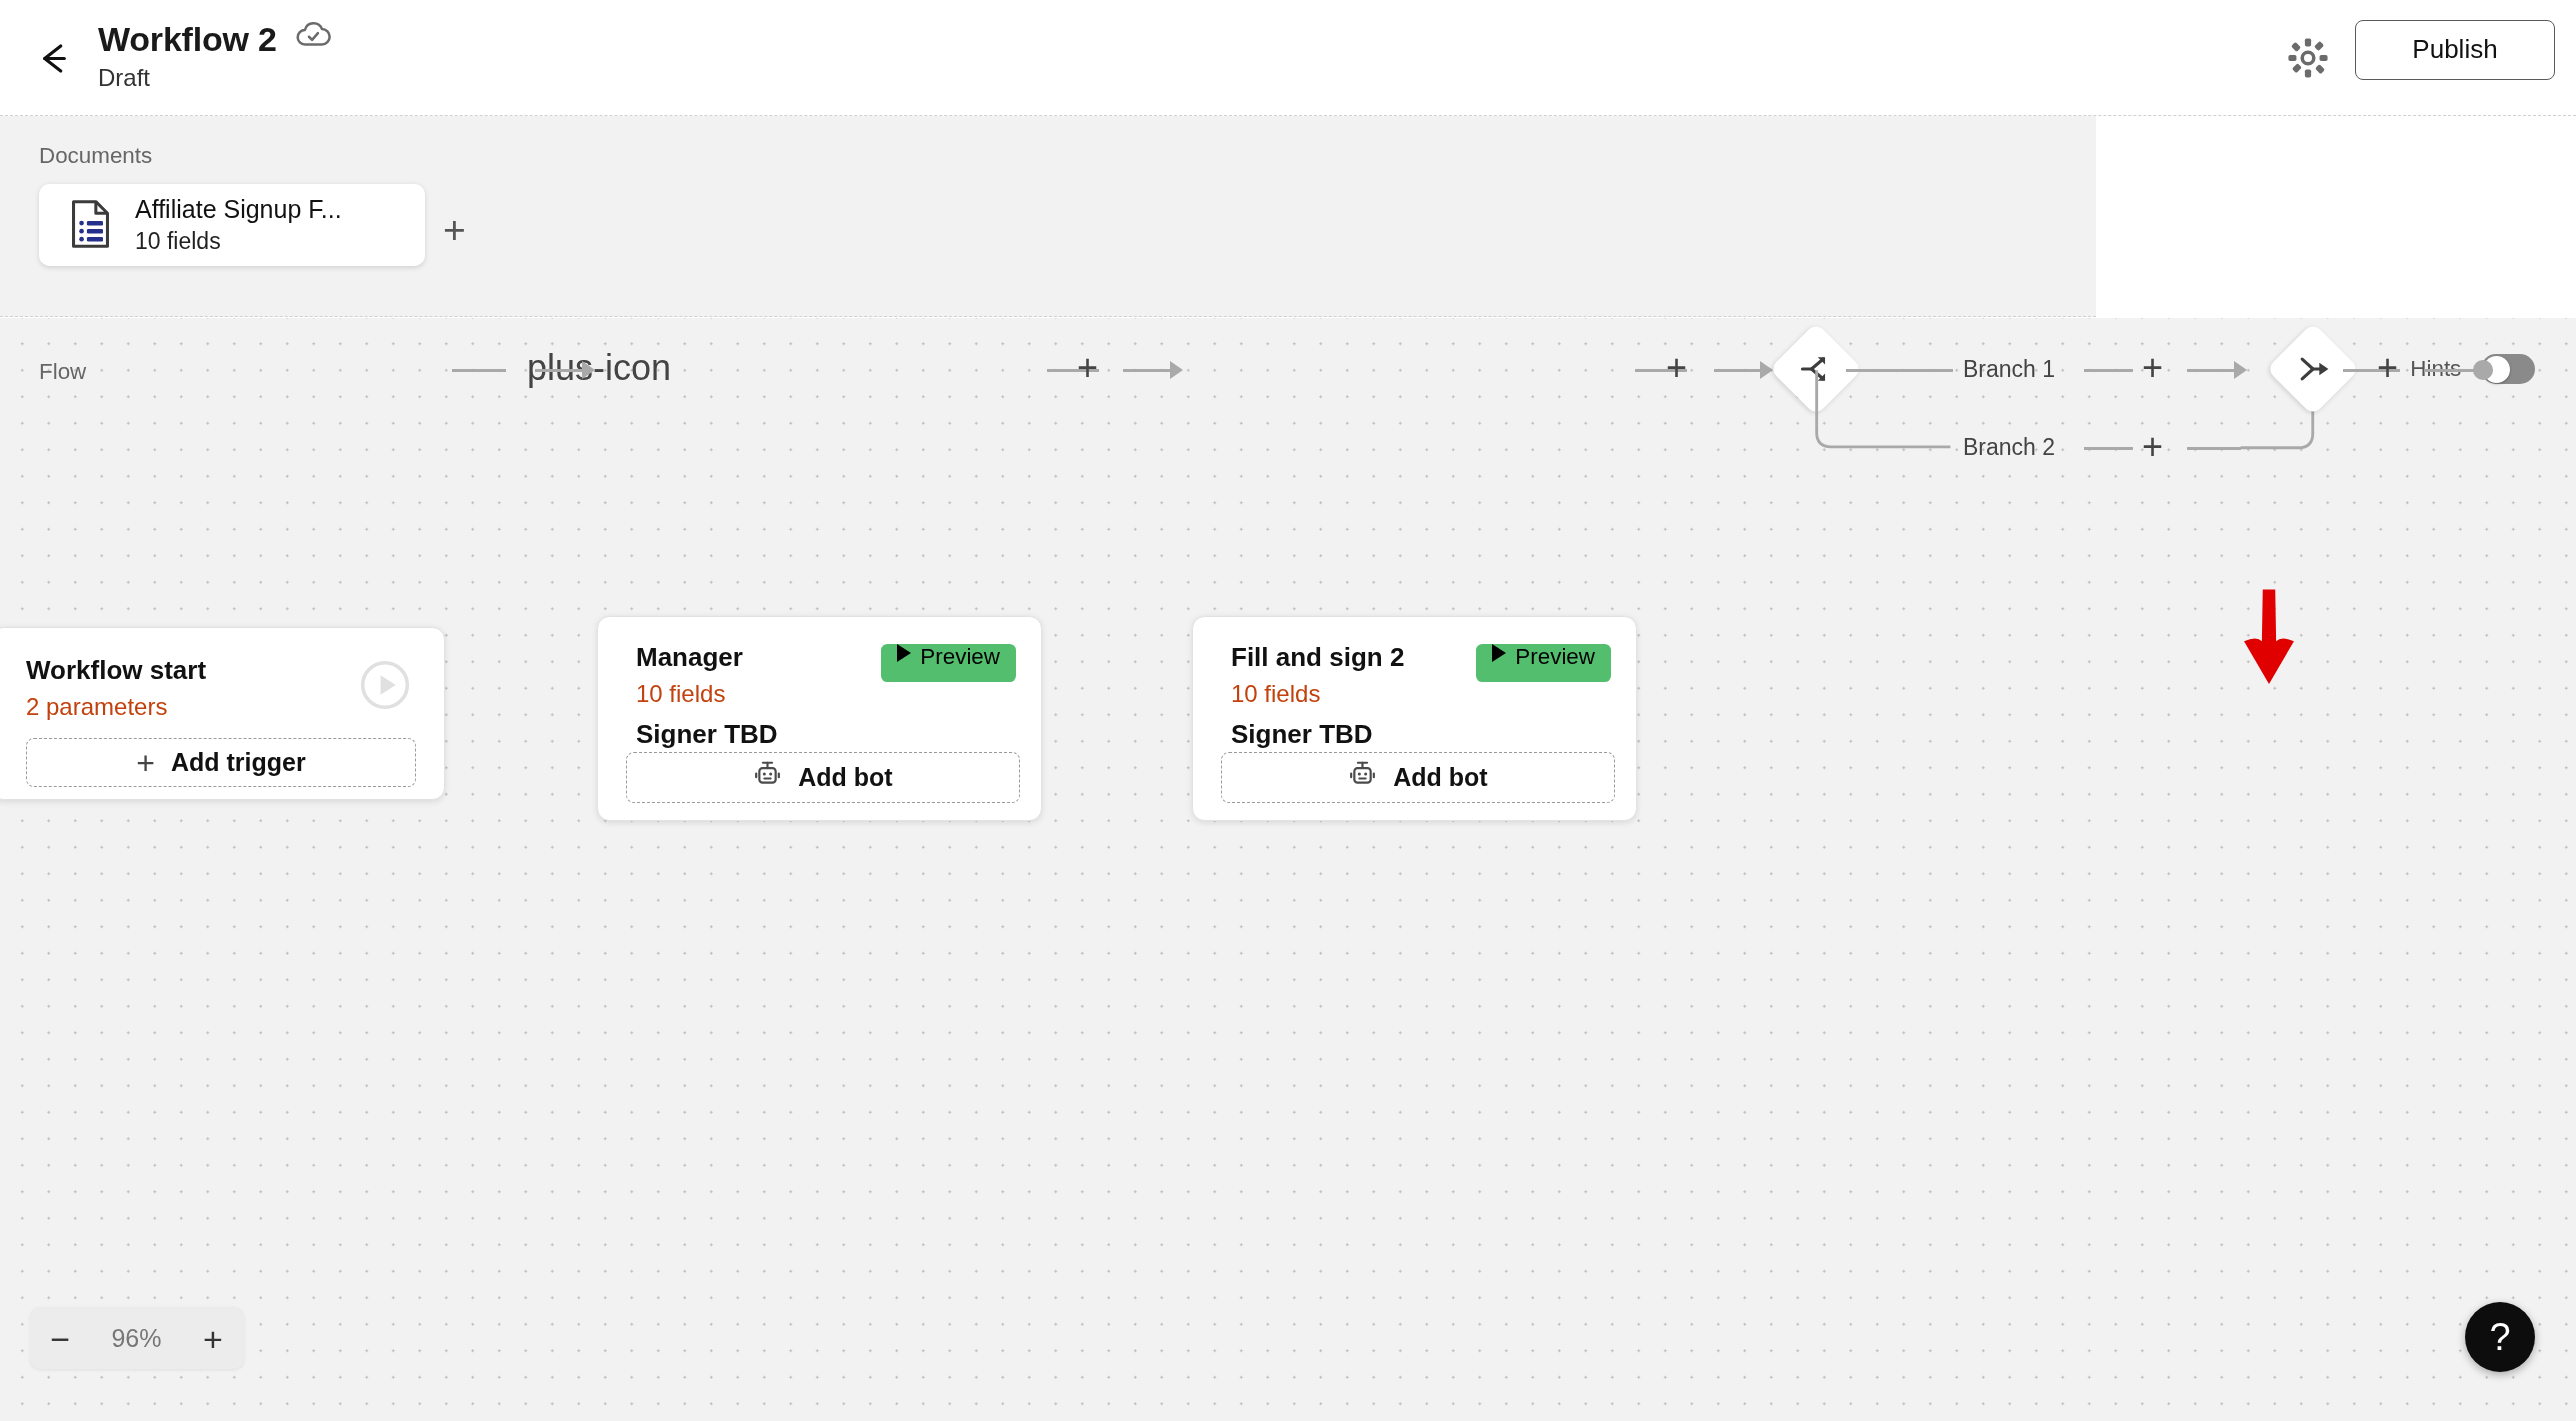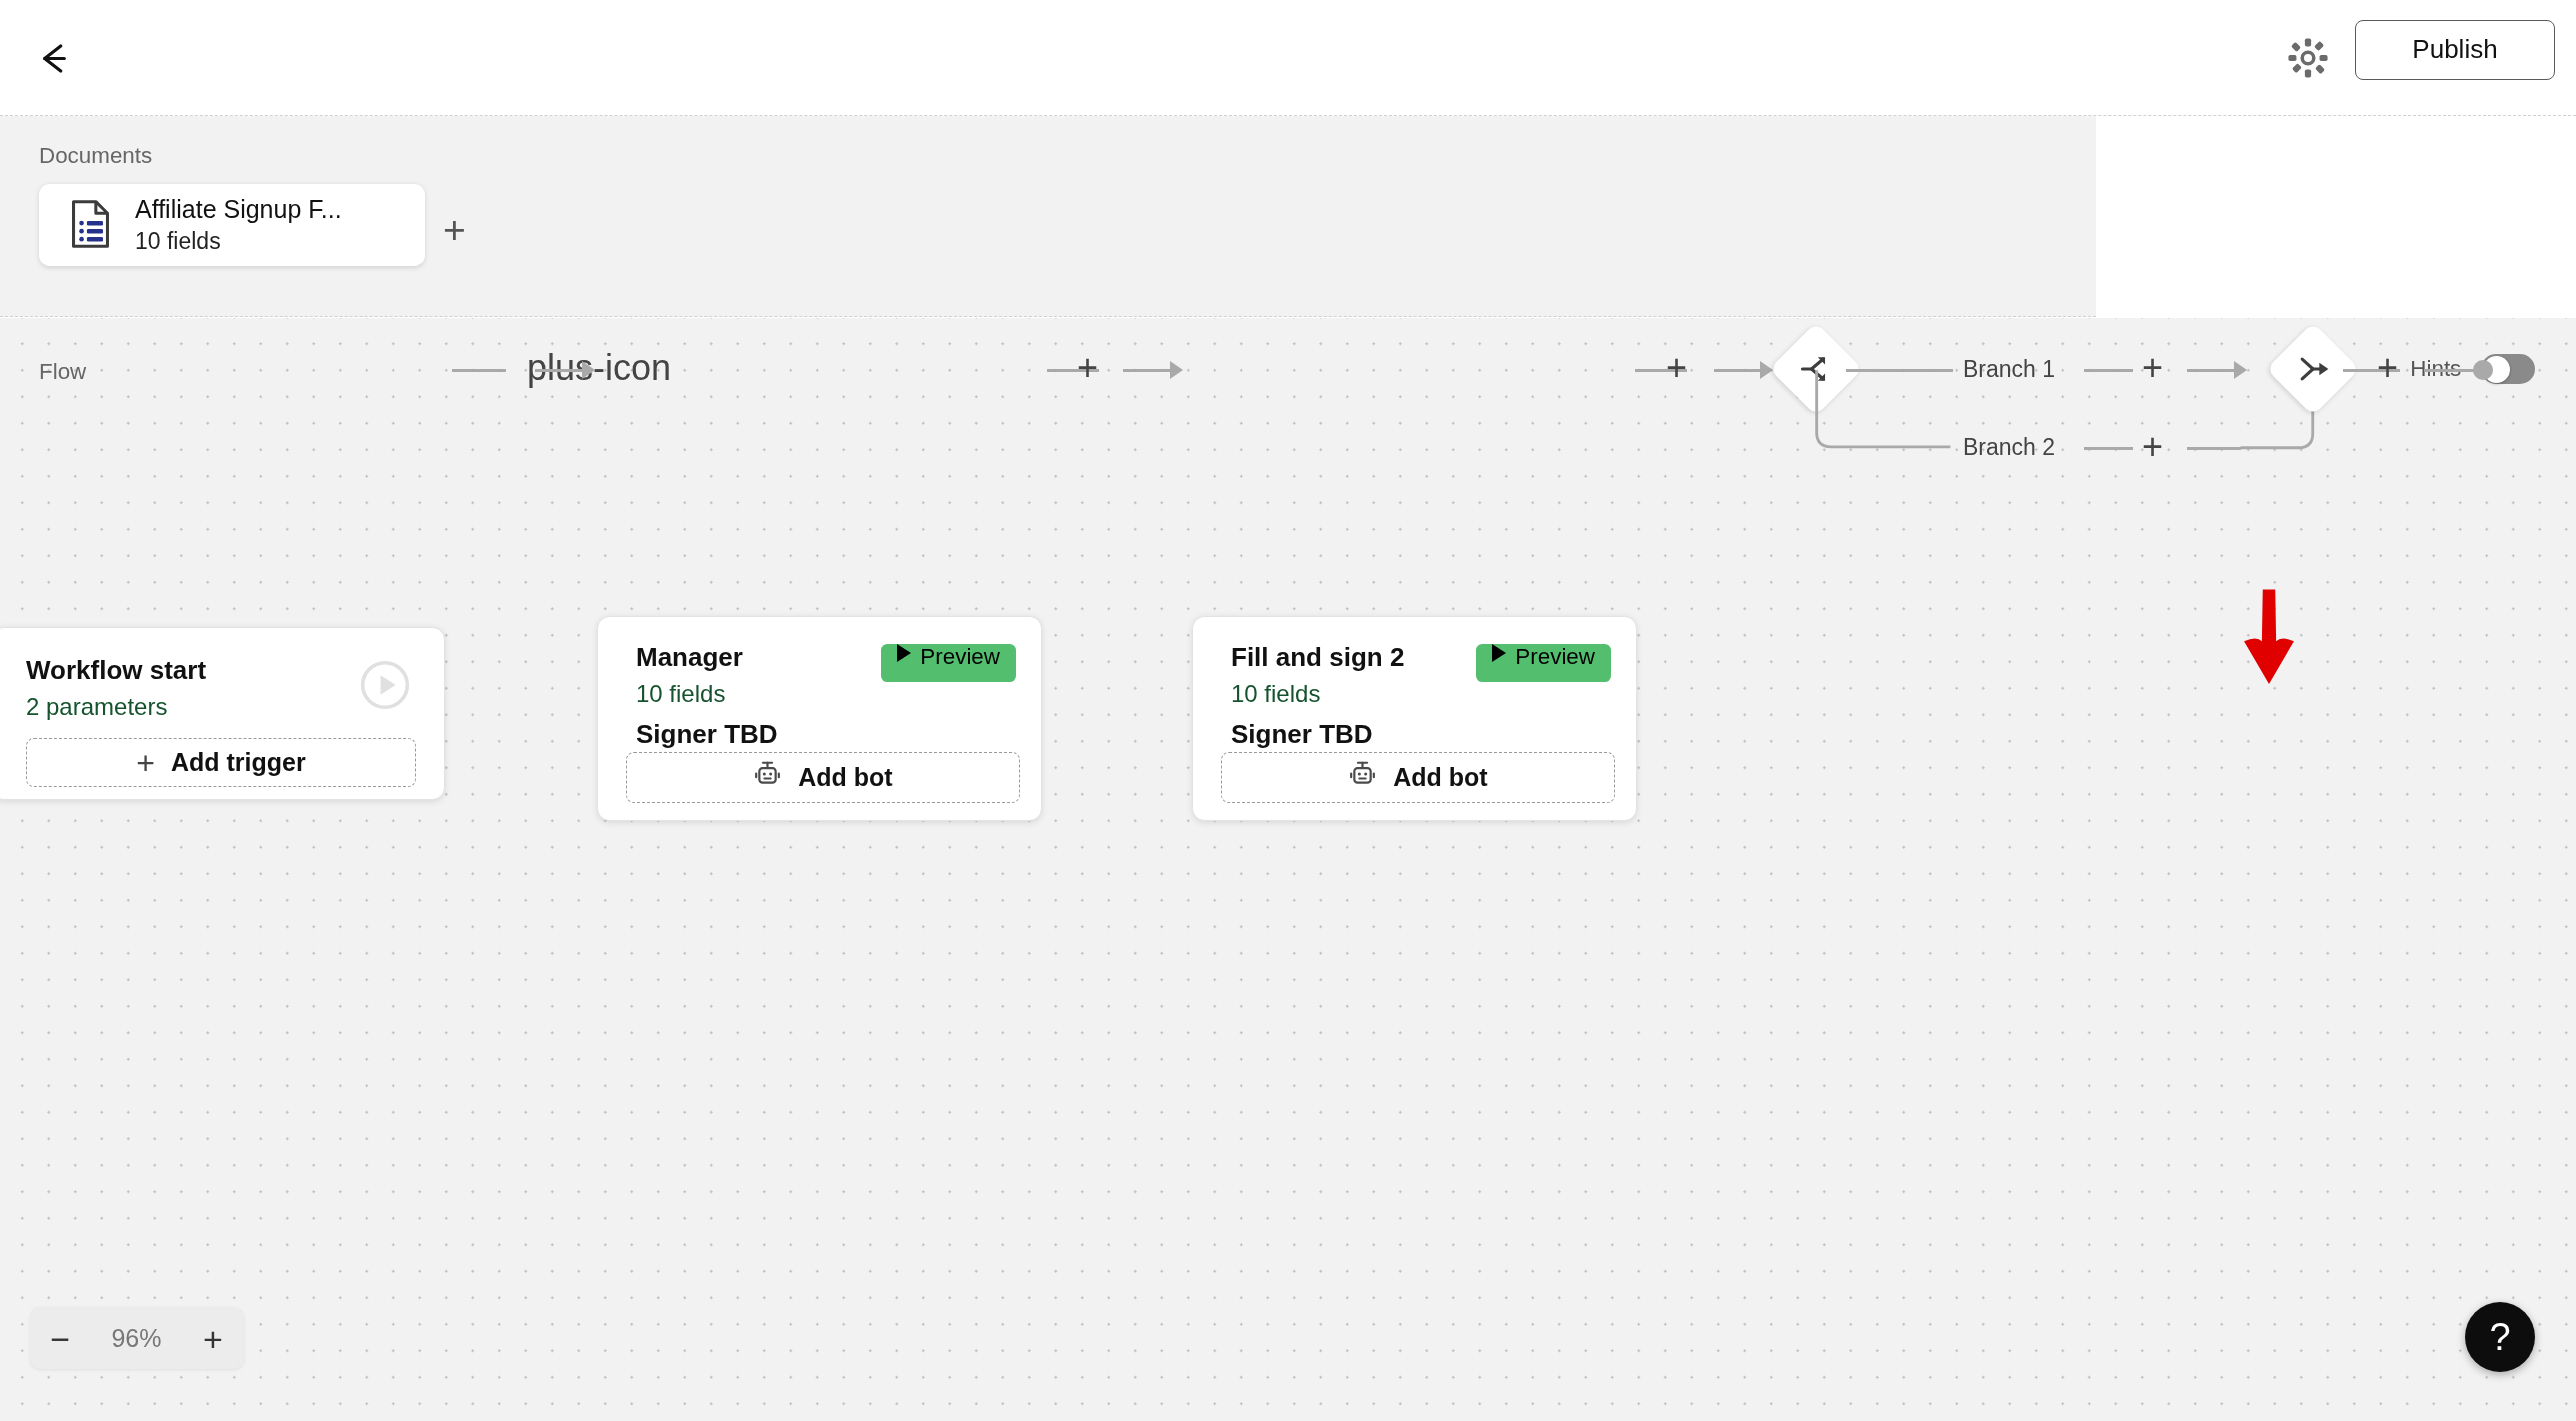--- a/index.html
+++ b/index.html
@@ -111,21 +111,21 @@
   .node {
     position: absolute; background: #fff;
     border: 0.9px solid #e2e2e2; border-radius: 12.5px;
     box-shadow: 0 1.8px 6.3px rgba(0,0,0,0.10);
   }
   .node-start { left: -9px; top: 309px; width: 454px; height: 173px; }
   .node-mgr   { left: 597px; top: 298px; width: 445px; height: 205px; }
   .node-fill  { left: 1192px; top: 298px; width: 445px; height: 205px; }
 
   .node-title { font-size: 26px; font-weight: bold; color: #111; }
-  .node-sub   { font-size: 24px; color: #14532d; margin-top: 7.2px; }
+  .node-sub   { font-size: 24px; color: #c2410c; margin-top: 7.2px; }
   .node-signer{ font-size: 26px; font-weight: bold; color: #111; margin-top: 11px; }
 
   .start-inner { padding: 27px 0 0 34px; }
   .card-inner  { padding: 25px 0 0 38px; }
 
   .play-circle {
     position: absolute; right: 34px; top: 32px;
     width: 50px; height: 50px; cursor: pointer;
   }
   .preview-badge {
@@ -205,20 +205,32 @@
 
 <div class="topbar">
 
   <div class="back-arrow">
     <svg width="41" height="41" viewBox="0 0 46 46">
       <path d="M30 9 L12 23 L30 37" fill="none" stroke="#111" stroke-width="3.6" stroke-linecap="round" stroke-linejoin="round"></path>
       <line x1="12" y1="23" x2="34" y2="23" stroke="#111" stroke-width="3.6" stroke-linecap="round"></line>
     </svg>
   </div>
 
+  <div class="title-block">
+    <div>
+      <span class="wf-title">Workflow 2</span>
+      <span class="cloud-icon">
+        <svg width="36" height="27" viewBox="0 0 40 30">
+          <path d="M11 26 A8 8 0 0 1 11 10 A10 10 0 0 1 30 9 A8 8 0 0 1 30 26 Z" fill="none" stroke="#6b6b6b" stroke-width="2.8" stroke-linejoin="round"></path>
+          <path d="M15.5 17.5 L19 21 L25.5 13.5" fill="none" stroke="#6b6b6b" stroke-width="2.8" stroke-linecap="round" stroke-linejoin="round"></path>
+        </svg>
+      </span>
+    </div>
+    <div class="wf-status">Draft</div>
+  </div>
 
 
   <div class="gear-btn">
     <svg width="48" height="48" viewBox="0 0 54 54">
       <path d="M27 18.5 A8.5 8.5 0 1 0 27 35.5 A8.5 8.5 0 1 0 27 18.5 Z
                M27 22.5 A4.5 4.5 0 1 1 27 31.5 A4.5 4.5 0 1 1 27 22.5 Z" fill="#6b6b6b"></path>
       <g fill="#6b6b6b">
         <rect x="23.5" y="5" width="7" height="9" rx="2"></rect>
         <rect x="23.5" y="40" width="7" height="9" rx="2"></rect>
         <rect x="5" y="23.5" width="9" height="7" rx="2"></rect>

